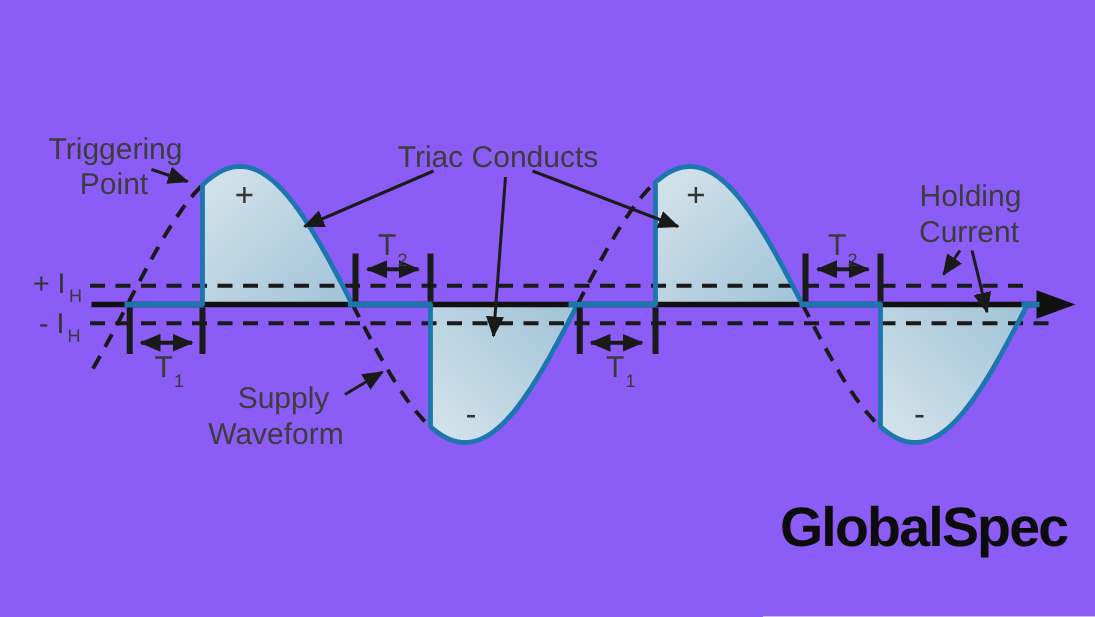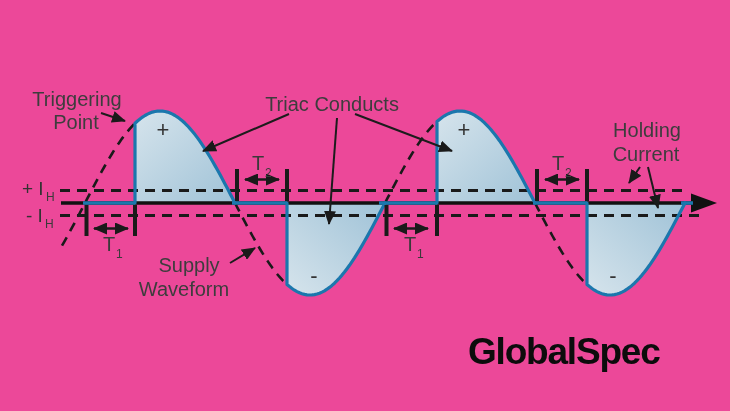--- a/index.html
+++ b/index.html
@@ -1,36 +1,36 @@
 <!DOCTYPE html>
 <html><head>
 <meta charset="utf-8">
 <style>
   html,body{margin:0;padding:0;background:#ffffff;}
   .stage{
-    position:relative;width:730px;height:411px;background:#ec4899;overflow:hidden;
+    position:relative;width:730px;height:411px;background:#8b5cf6;overflow:hidden;
     font-family:"Liberation Sans",sans-serif;
   }
   svg{position:absolute;left:0;top:0;}
   svg text{fill:#3d3d3d;font-family:"Liberation Sans",sans-serif;}
   .lbl{font-size:20px;}
   .tlbl{font-size:20px;fill:#3a3a3a;}
   .sub{font-size:12px;fill:#3a3a3a;}
   .ihlbl{font-size:19px;fill:#333;}
   .sign{font-size:22px;fill:#333;}
   .lobe-outline{fill:none;stroke:#1b77ad;stroke-width:3.2;stroke-linejoin:round;stroke-linecap:round;}
   .wave-dash{fill:none;stroke:#1a1a1a;stroke-width:2.6;stroke-dasharray:9.5 7;stroke-linecap:butt;}
   .ih-line{stroke:#1a1a1a;stroke-width:2.8;stroke-dasharray:10 7;}
   .axis{stroke:#111;stroke-width:3.6;}
   .zeroline{stroke:#1b77ad;stroke-width:3.6;fill:none;}
   .tick{stroke:#1a1a1a;stroke-width:4;}
   .leader{stroke:#1c1c1c;stroke-width:2;fill:none;}
   .darrow{stroke:#1a1a1a;stroke-width:2.6;fill:none;}
   .logo{
-    position:absolute;left:468px;top:331px;width:210px;height:44px;
+    position:absolute;left:520px;top:331px;width:210px;height:44px;
     font-size:37px;font-weight:800;letter-spacing:-1.2px;color:#0c0c0c;
     font-family:"Liberation Sans",sans-serif;
   }
 </style>
 </head>
 <body>
 
 <div class="stage">
   <svg width="730" height="411" viewBox="0 0 730 411">
     <defs>

